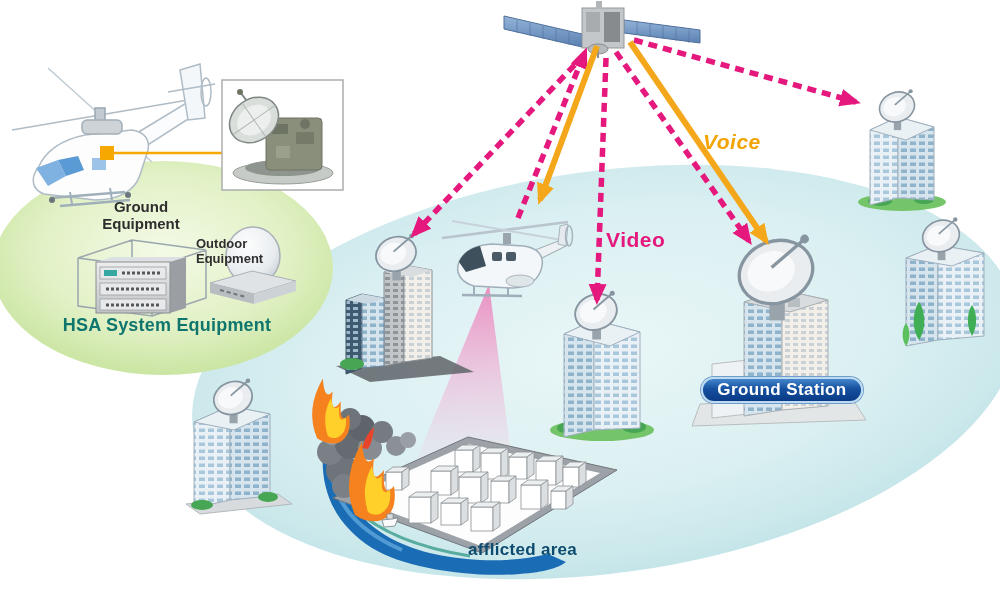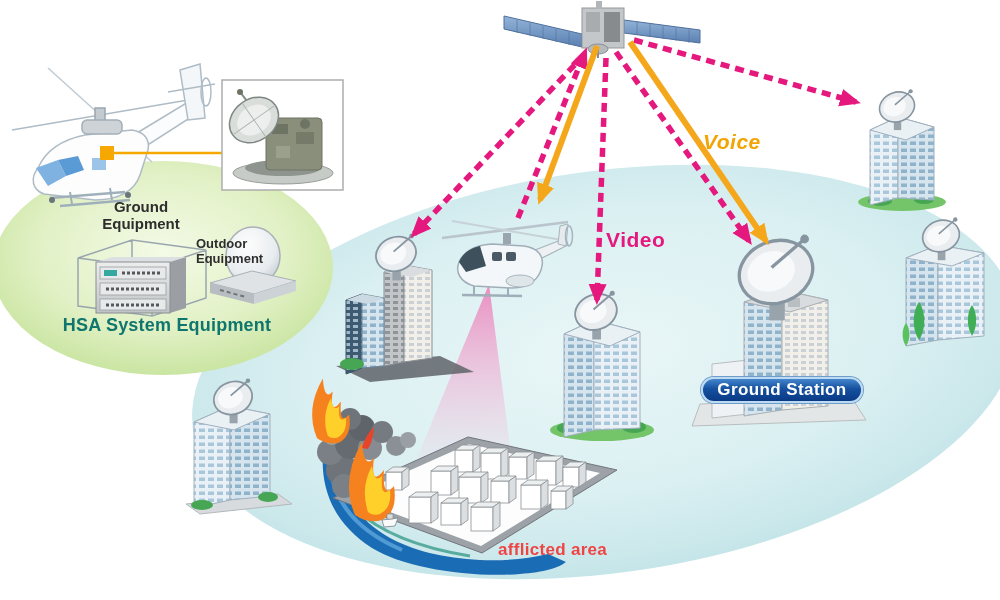--- a/index.html
+++ b/index.html
@@ -6,21 +6,21 @@
   .stage{position:relative;width:1000px;height:600px;overflow:hidden;background:#fff;
          font-family:"Liberation Sans",sans-serif;}
   .stage svg{position:absolute;left:0;top:0;}
   .lbl{position:absolute;color:#2e2e2e;font-weight:bold;line-height:1.12;}
   .lbl-autotrack{left:214px;top:41px;width:142px;text-align:center;font-size:15px;color:#3c3c3c;}
   .lbl-indoor{left:93px;top:199px;width:96px;text-align:center;font-size:15px;}
   .lbl-outdoor{left:196px;top:201px;width:104px;text-align:left;font-size:13px;margin-top:36px;}
   .lbl-hsa{left:38px;top:315px;width:258px;text-align:center;font-size:18px;color:#0f766e;letter-spacing:.2px;}
   .lbl-voice{left:703px;top:130px;font-size:21px;color:#F2A403;letter-spacing:.5px;font-style:italic;}
   .lbl-video{left:606px;top:204px;font-size:21px;color:#E5187D;letter-spacing:.5px;margin-top:24px;}
-  .lbl-afflicted{left:468px;top:540px;font-size:17px;color:#ef4444;letter-spacing:.3px;margin-left:30px;}
+  .lbl-afflicted{left:468px;top:540px;font-size:17px;color:#0c4a6e;letter-spacing:.3px;}
   .gs-pill{position:absolute;left:701px;top:377px;width:158px;height:22px;
            background:linear-gradient(#4486cc 0%,#15509f 45%,#0a3a85 100%);
            border:2px solid #bcdaf1;border-radius:15px;box-shadow:0 0 0 1px #6f9cc9;
            color:#fff;font-size:17px;font-weight:bold;text-align:center;line-height:22px;letter-spacing:.4px;}
 </style>
 </head>
 <body>
 
 <div class="stage">
 

